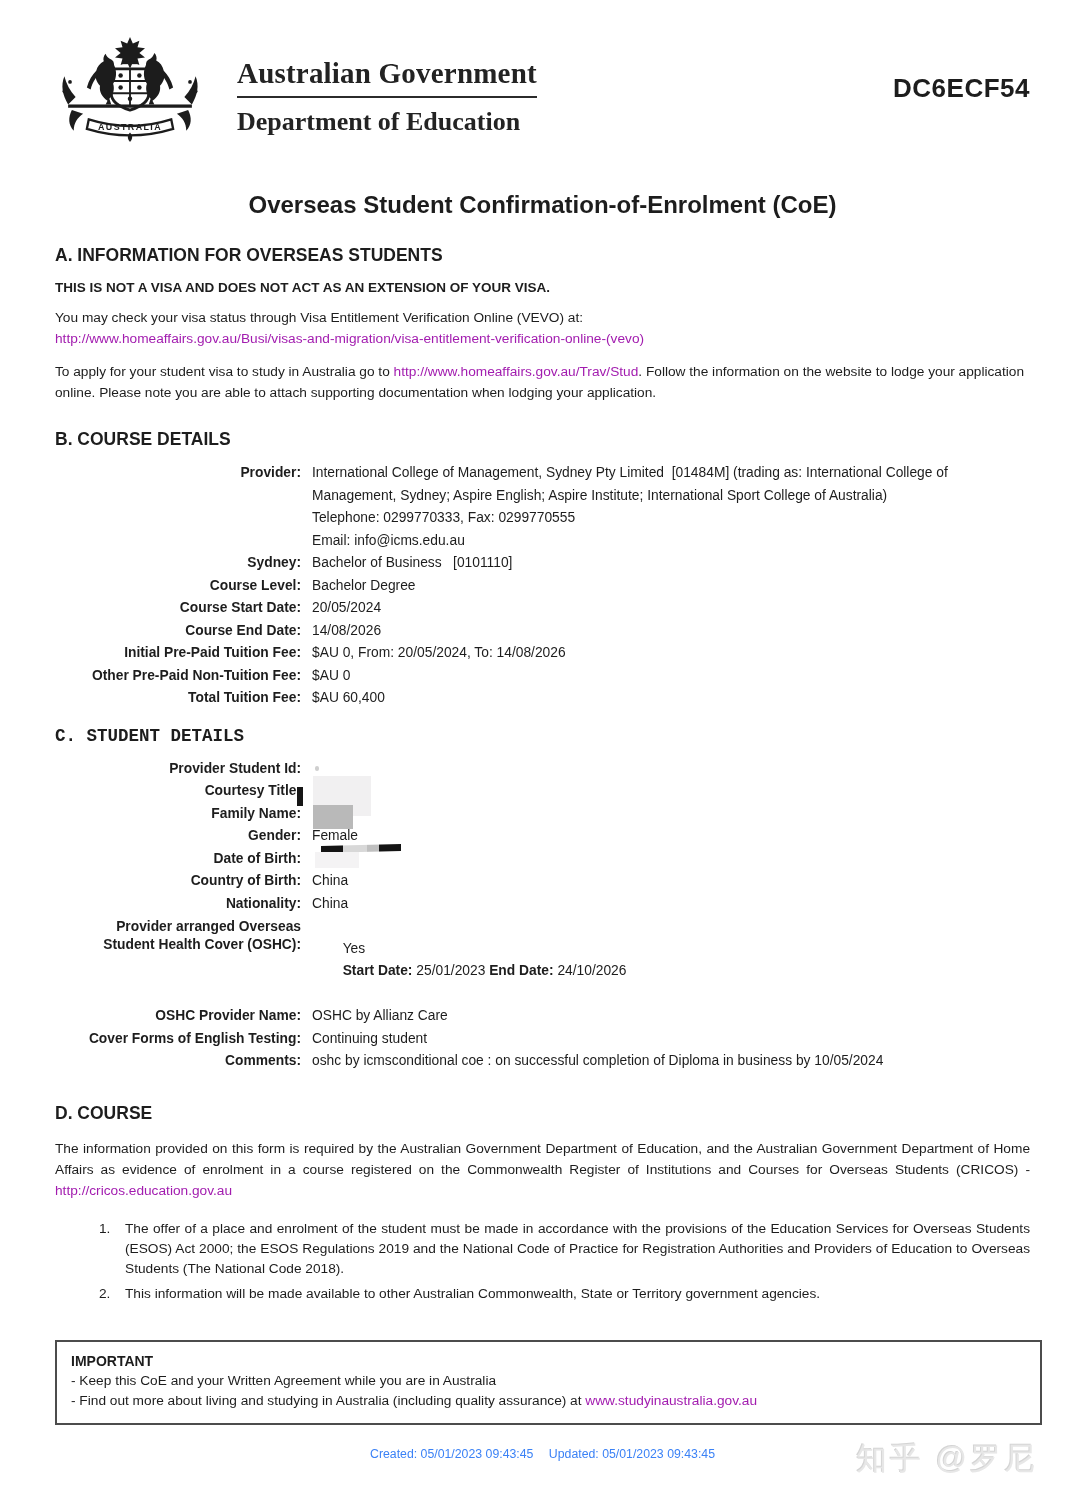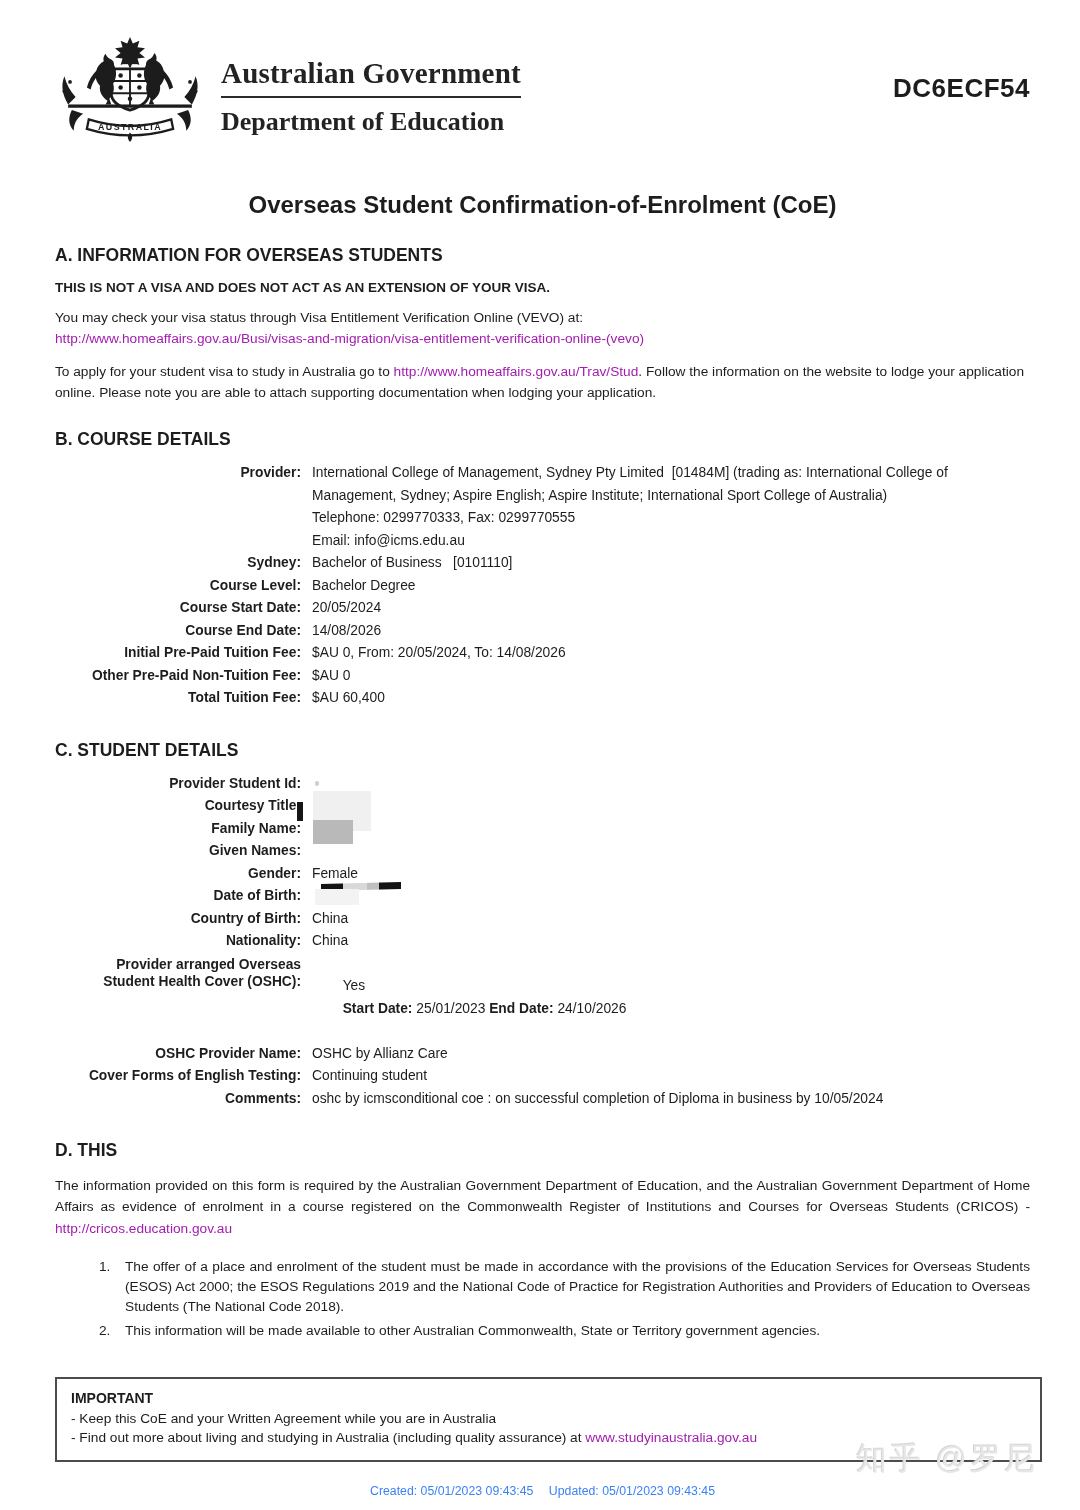--- a/index.html
+++ b/index.html
@@ -6,21 +6,21 @@
   body {
     width:1080px; height:1510px; position:relative; overflow:hidden;
     font-family:"Liberation Sans", sans-serif; color:#1d1d1d;
   }
   .page { padding:0 50px 0 55px; }
 
   
   .header { display:flex; align-items:flex-start; margin-top:33px; }
   .crest { width:150px; height:112px; flex-shrink:0; }
   .crest svg { width:100%; height:100%; }
-  .lockup { margin-left:16px; padding-top:24px; }
+  .lockup { margin-left:32px; padding-top:24px; }
   .agency {
     font-family:"Liberation Serif", serif; font-weight:bold; font-size:29px;
     color:#232323; letter-spacing:0.2px;
   }
   .lockup-divider { border-bottom:2.5px solid #2b2b2b; margin:6px 0 9px 0; }
   .dept {
     font-family:"Liberation Serif", serif; font-weight:bold; font-size:26px;
     color:#232323;
   }
   .coe-code { margin-left:auto; font-weight:bold; font-size:26px; padding-top:40px; letter-spacing:0.5px; }
@@ -176,37 +176,33 @@
     <div class="drow">
       <div class="dlabel">Other Pre-Paid Non-Tuition Fee:</div>
       <div class="dvalue">$AU 0</div>
     </div>
     <div class="drow">
       <div class="dlabel">Total Tuition Fee:</div>
       <div class="dvalue">$AU 60,400</div>
     </div>
   </div>
 
-  <div class="sec-heading" style="margin-top:30px;">C. STUDENT DETAILS</div>
+  <div class="sec-heading" style="margin-top:16px;font-family:Liberation Mono, monospace;">C. STUDENT DETAILS</div>
   <div class="details">
     <div class="drow">
       <div class="dlabel">Provider Student Id:</div>
       <div class="dvalue"><span class="redact-tiny"></span></div>
     </div>
     <div class="drow">
       <div class="dlabel">Courtesy Title:</div>
       <div class="dvalue"><span class="redact-tick"></span><span class="redact-soft"></span></div>
     </div>
     <div class="drow">
       <div class="dlabel">Family Name:</div>
       <div class="dvalue"><span class="redact-gray"></span></div>
-    </div>
-    <div class="drow">
-      <div class="dlabel">Given Names:</div>
-      <div class="dvalue"></div>
     </div>
     <div class="drow">
       <div class="dlabel">Gender:</div>
       <div class="dvalue"><span>Female</span><span class="gender-strip"></span></div>
     </div>
     <div class="drow">
       <div class="dlabel">Date of Birth:</div>
       <div class="dvalue"><span class="redact-faint"></span></div>
     </div>
     <div class="drow">
@@ -234,21 +230,21 @@
     <div class="drow">
       <div class="dlabel">Cover Forms of English Testing:</div>
       <div class="dvalue">Continuing student</div>
     </div>
     <div class="drow">
       <div class="dlabel">Comments:</div>
       <div class="dvalue" style="max-width:720px;">oshc by icmsconditional coe : on successful completion of Diploma in business by 10/05/2024</div>
     </div>
   </div>
 
-  <div class="sec-heading" style="margin-top:30px;">D. THIS</div>
+  <div class="sec-heading" style="margin-top:30px;">D. COURSE</div>
   <p class="notes-para">
     <span>The information provided on this form is required by the Australian Government Department of Education, and the Australian Government Department of Home Affairs as evidence of enrolment in a course registered on the Commonwealth Register of Institutions and Courses for Overseas Students (CRICOS) - </span><a class="link">http://cricos.education.gov.au</a>
   </p>
   <div class="notes-list">
     <div class="note-item">
       <div class="note-num">1.</div>
       <div class="note-text">The offer of a place and enrolment of the student must be made in accordance with the provisions of the Education Services for Overseas Students (ESOS) Act 2000; the ESOS Regulations 2019 and the National Code of Practice for Registration Authorities and Providers of Education to Overseas Students (The National Code 2018).</div>
     </div>
     <div class="note-item">
       <div class="note-num">2.</div>

